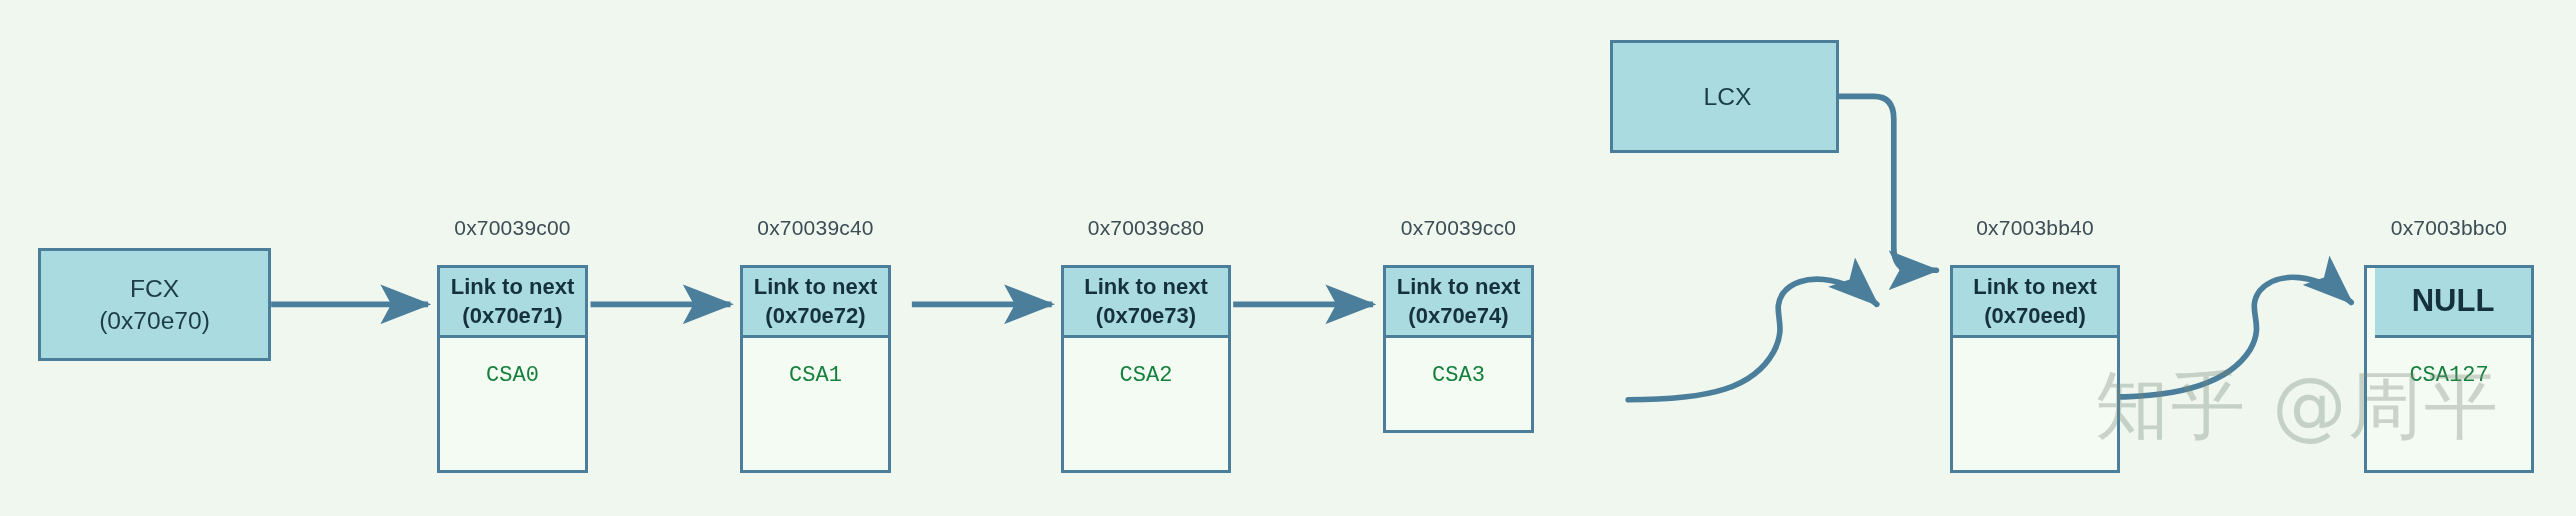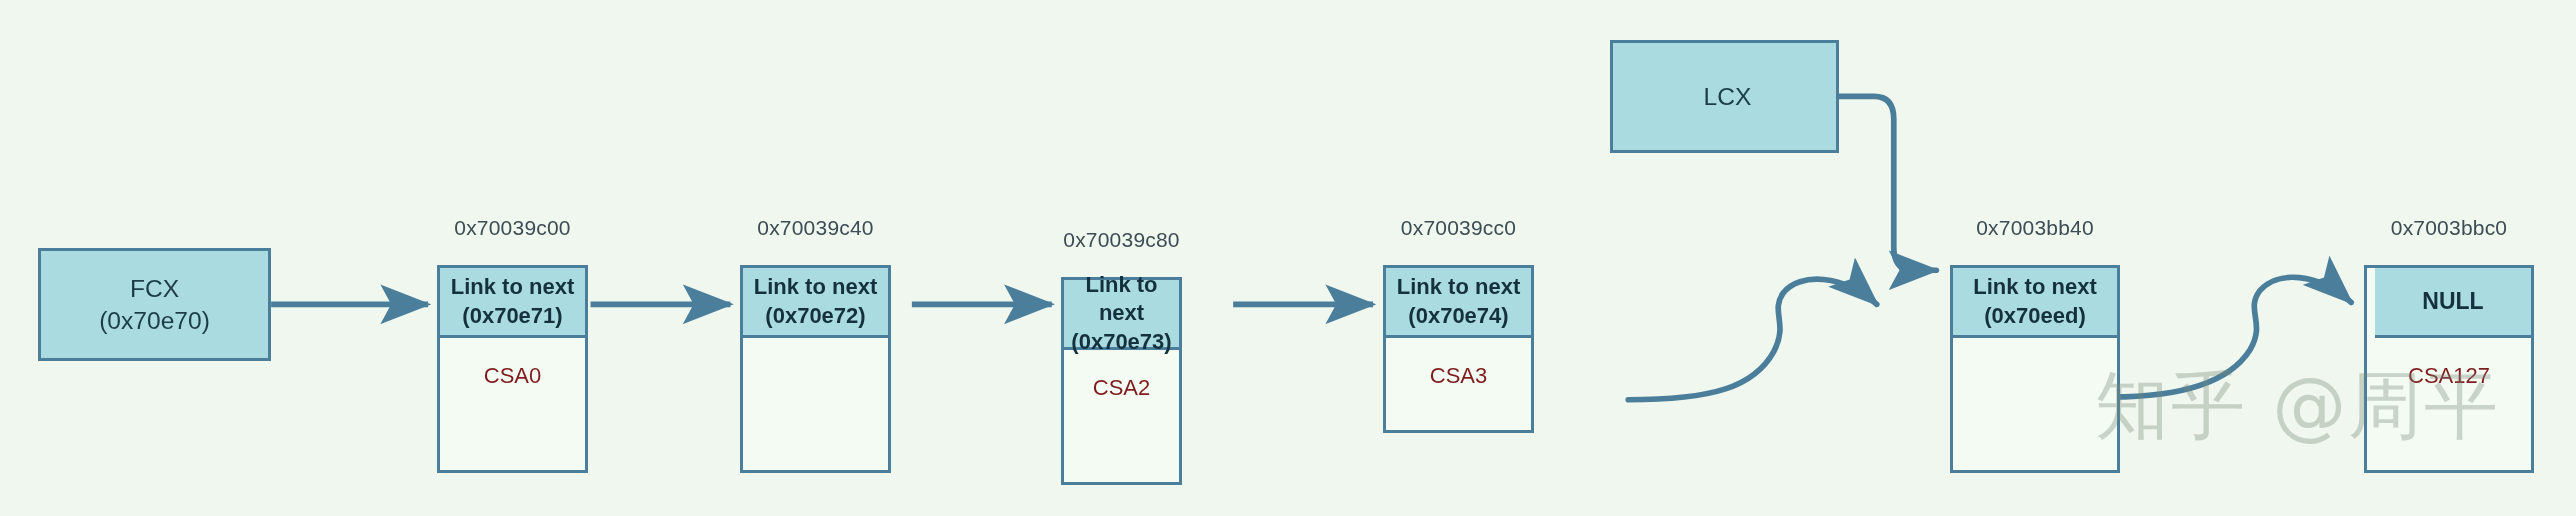--- a/index.html
+++ b/index.html
@@ -75,27 +75,28 @@
     font-weight: bold;
     font-size: 22px;
     line-height: 1.3;
     display: flex;
     flex-direction: column;
     align-items: center;
     justify-content: center;
     text-align: center;
     padding: 3.8px 1.9px;
   }
-  .node .head.single { font-size: 23px; margin-left: 8px; }
+  .node .head.single { font-size: 31px; margin-left: 8px; }
   .node .body {
     flex: 1;
-    color: #7f1d1d;
+    color: #15803d;
     font-size: 22px;
     text-align: center;
     padding-top: 24.6px;
+    font-family: Liberation Mono, monospace;
   }
 
   
   .watermark {
     position: absolute;
     left: 2095px;
     top: 357px;
     font-size: 74px;
     color: rgba(120,135,120,0.34);
     font-family: "DejaVu Sans", sans-serif;
@@ -152,24 +153,25 @@
     </div>
   </div>
 
   <div class="node" style="left:740px; top:265px; width:151px; height:208px;">
     <div class="addr">0x70039c40</div>
     <div class="frame">
       <div class="head" style="height:70px;">
         <span>Link to next</span>
         <span>(0x70e72)</span>
       </div>
-    </div>
-  </div>
-
-  <div class="node" style="left:1061px; top:265px; width:121px; height:208px;margin-top:12px;">
+      <div class="body">CSA1</div>
+    </div>
+  </div>
+
+  <div class="node" style="left:1061px; top:265px; width:170px; height:208px;">
     <div class="addr">0x70039c80</div>
     <div class="frame">
       <div class="head" style="height:70px;">
         <span>Link to next</span>
         <span>(0x70e73)</span>
       </div>
       <div class="body">CSA2</div>
     </div>
   </div>
 

